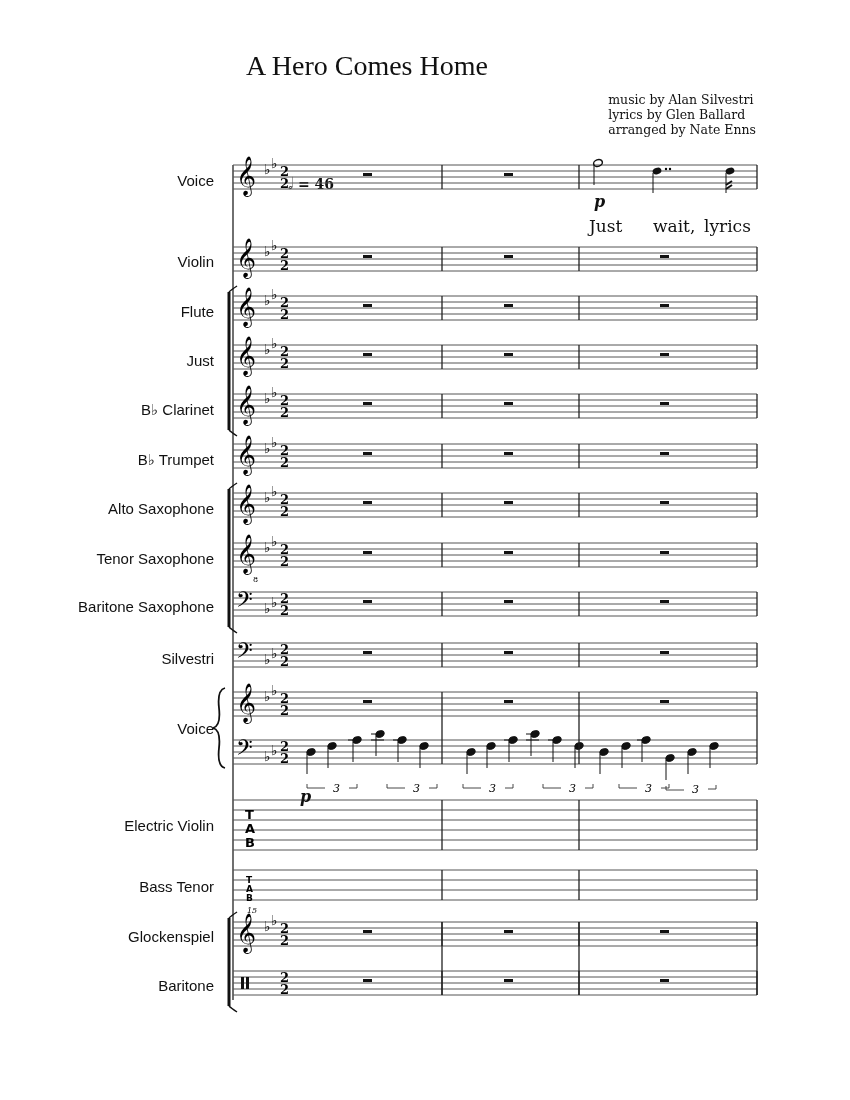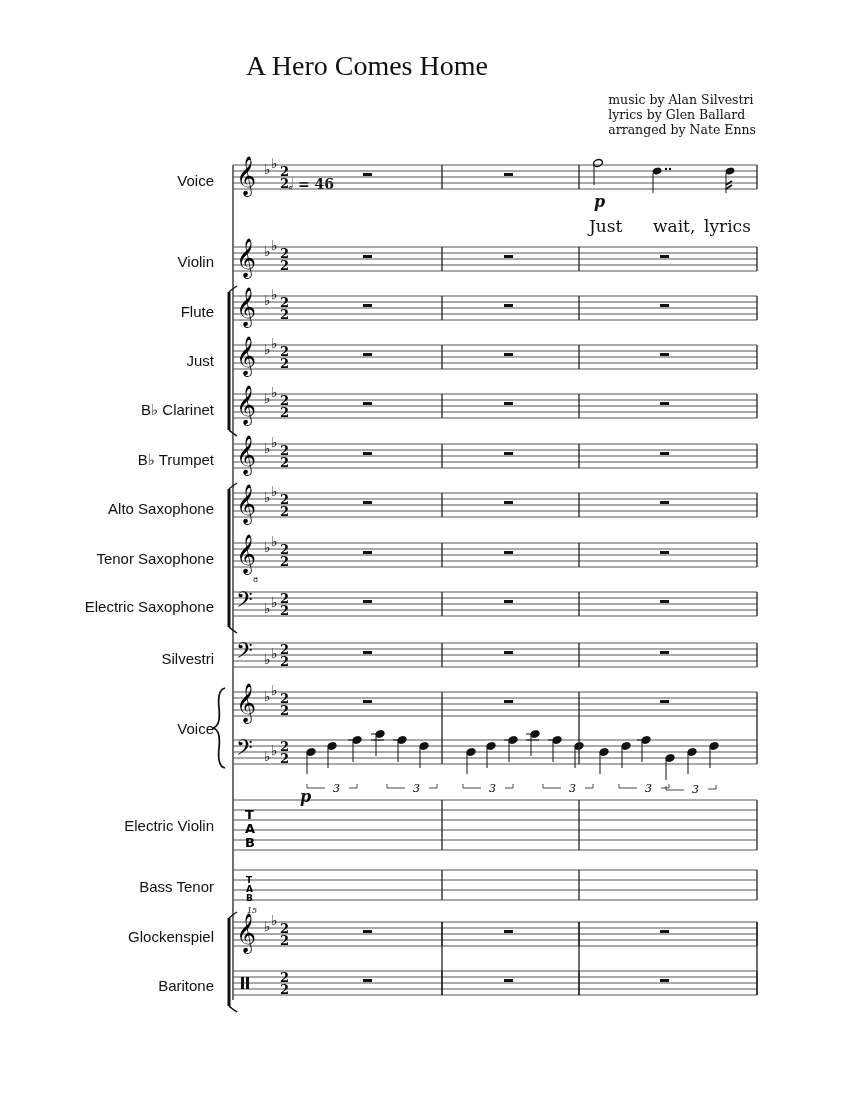--- a/index.html
+++ b/index.html
@@ -28,21 +28,21 @@
 </div>
 
 <div class="label" style="top:172px">Voice</div>
 <div class="label" style="top:253px">Violin</div>
 <div class="label" style="top:303px">Flute</div>
 <div class="label" style="top:352px">Just</div>
 <div class="label" style="top:401px">B♭ Clarinet</div>
 <div class="label" style="top:451px">B♭ Trumpet</div>
 <div class="label" style="top:500px">Alto Saxophone</div>
 <div class="label" style="top:550px">Tenor Saxophone</div>
-<div class="label" style="top:598px">Electric Saxophone</div>
+<div class="label" style="top:598px">Baritone Saxophone</div>
 <div class="label" style="top:650px">Silvestri</div>
 <div class="label" style="top:720px">Voice</div>
 <div class="label" style="top:817px">Electric Violin</div>
 <div class="label" style="top:878px">Bass Tenor</div>
 <div class="label" style="top:928px">Glockenspiel</div>
 <div class="label" style="top:977px">Baritone</div>
 
 <svg width="850" height="1100">
   <defs>
     <g id="staff5">

